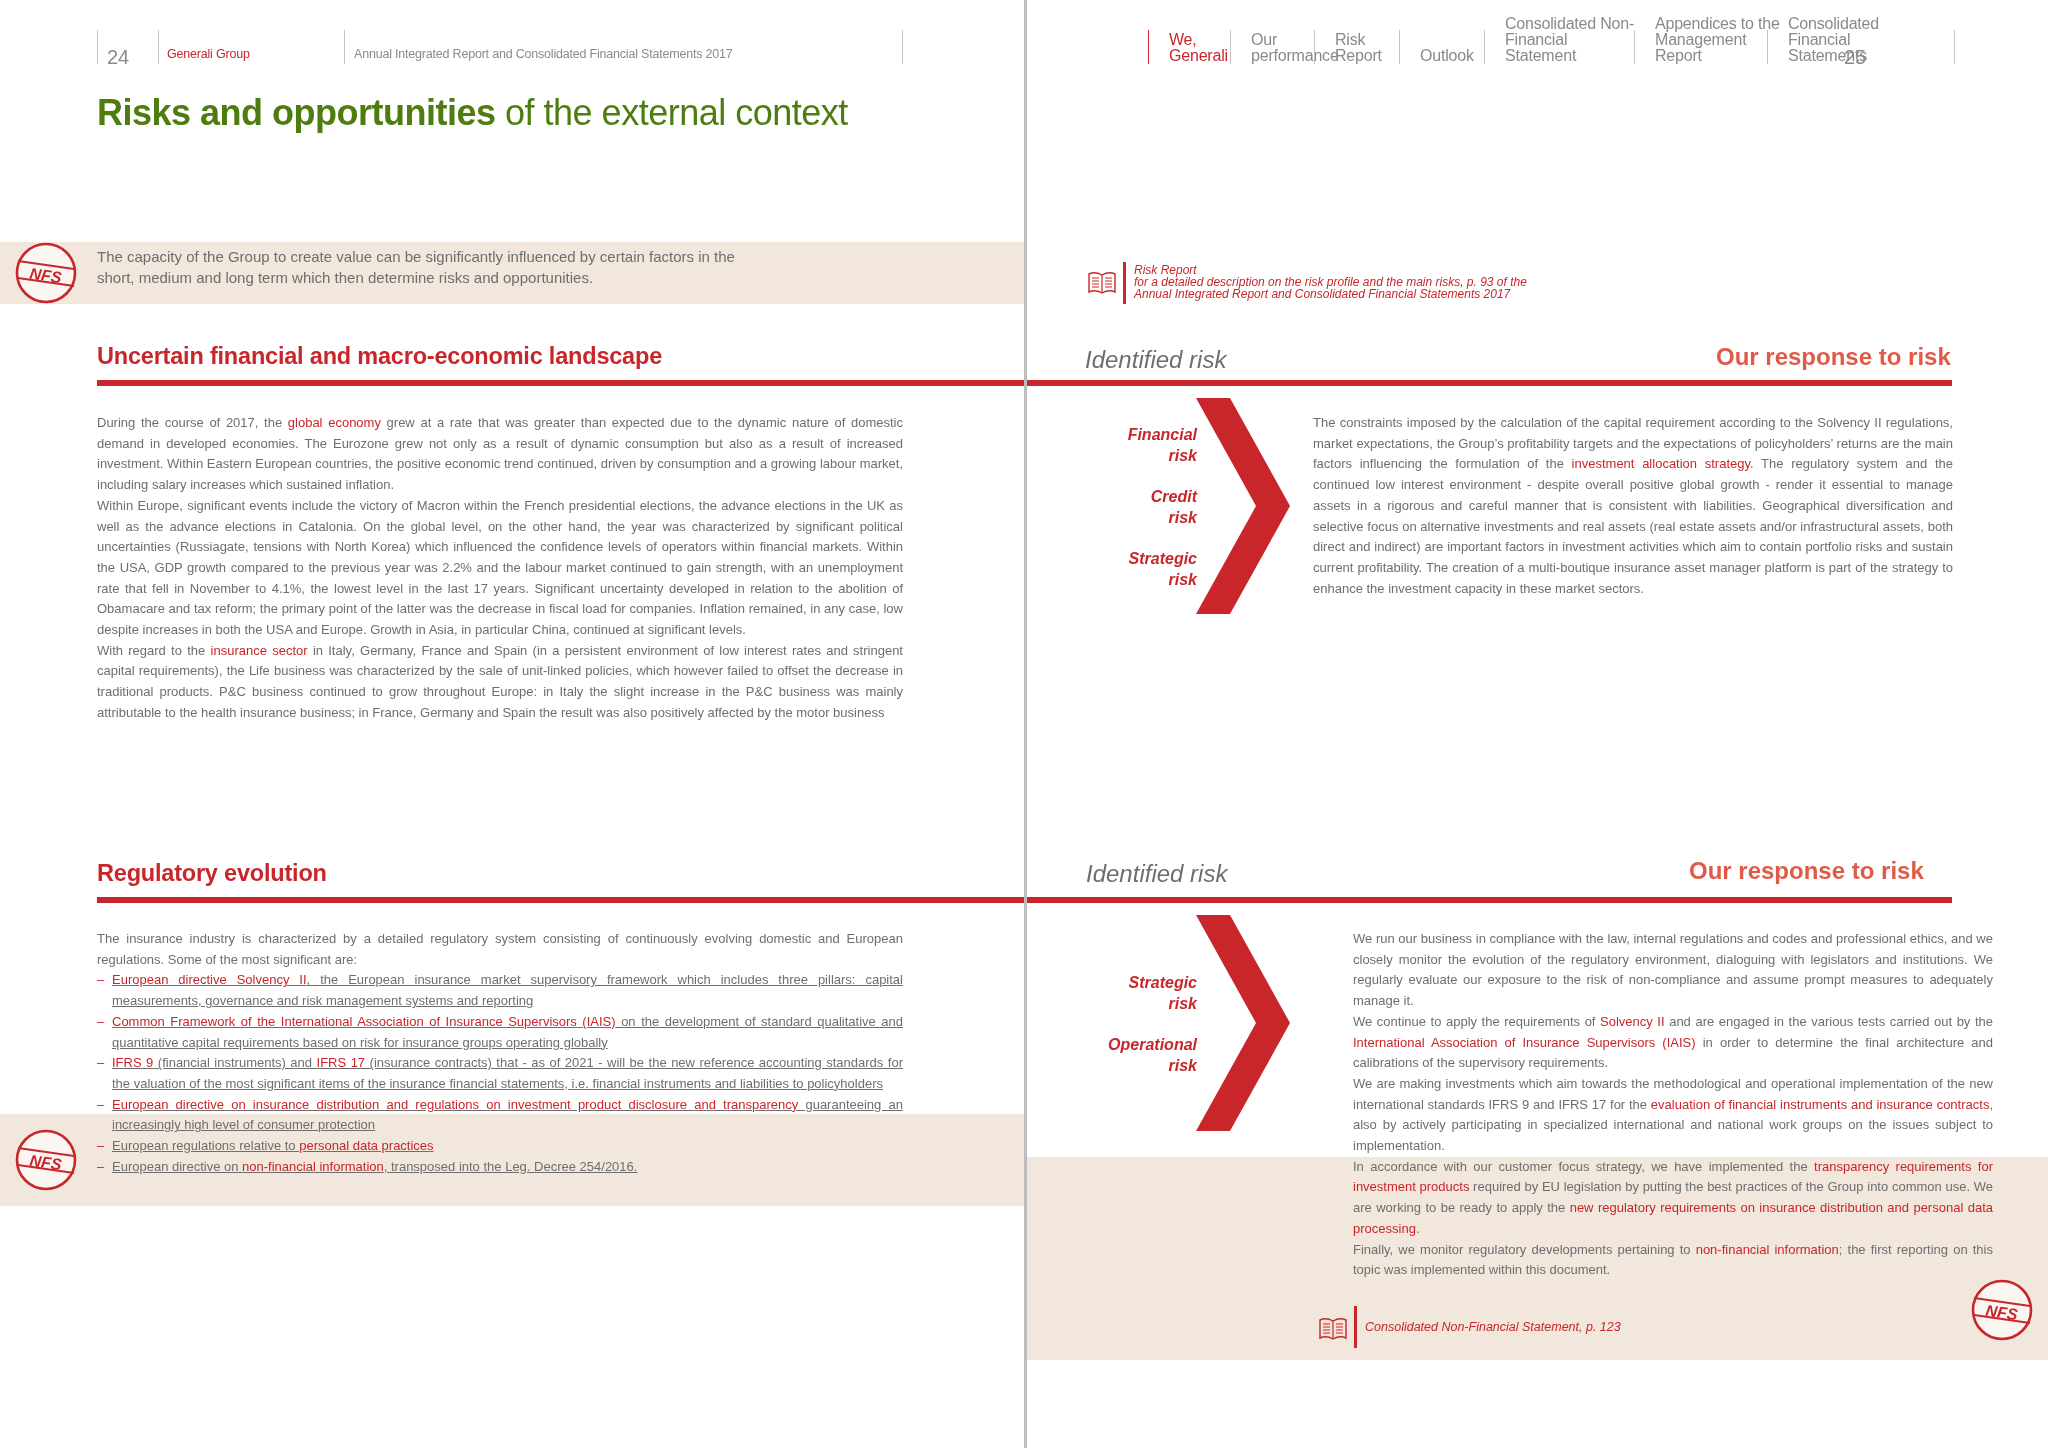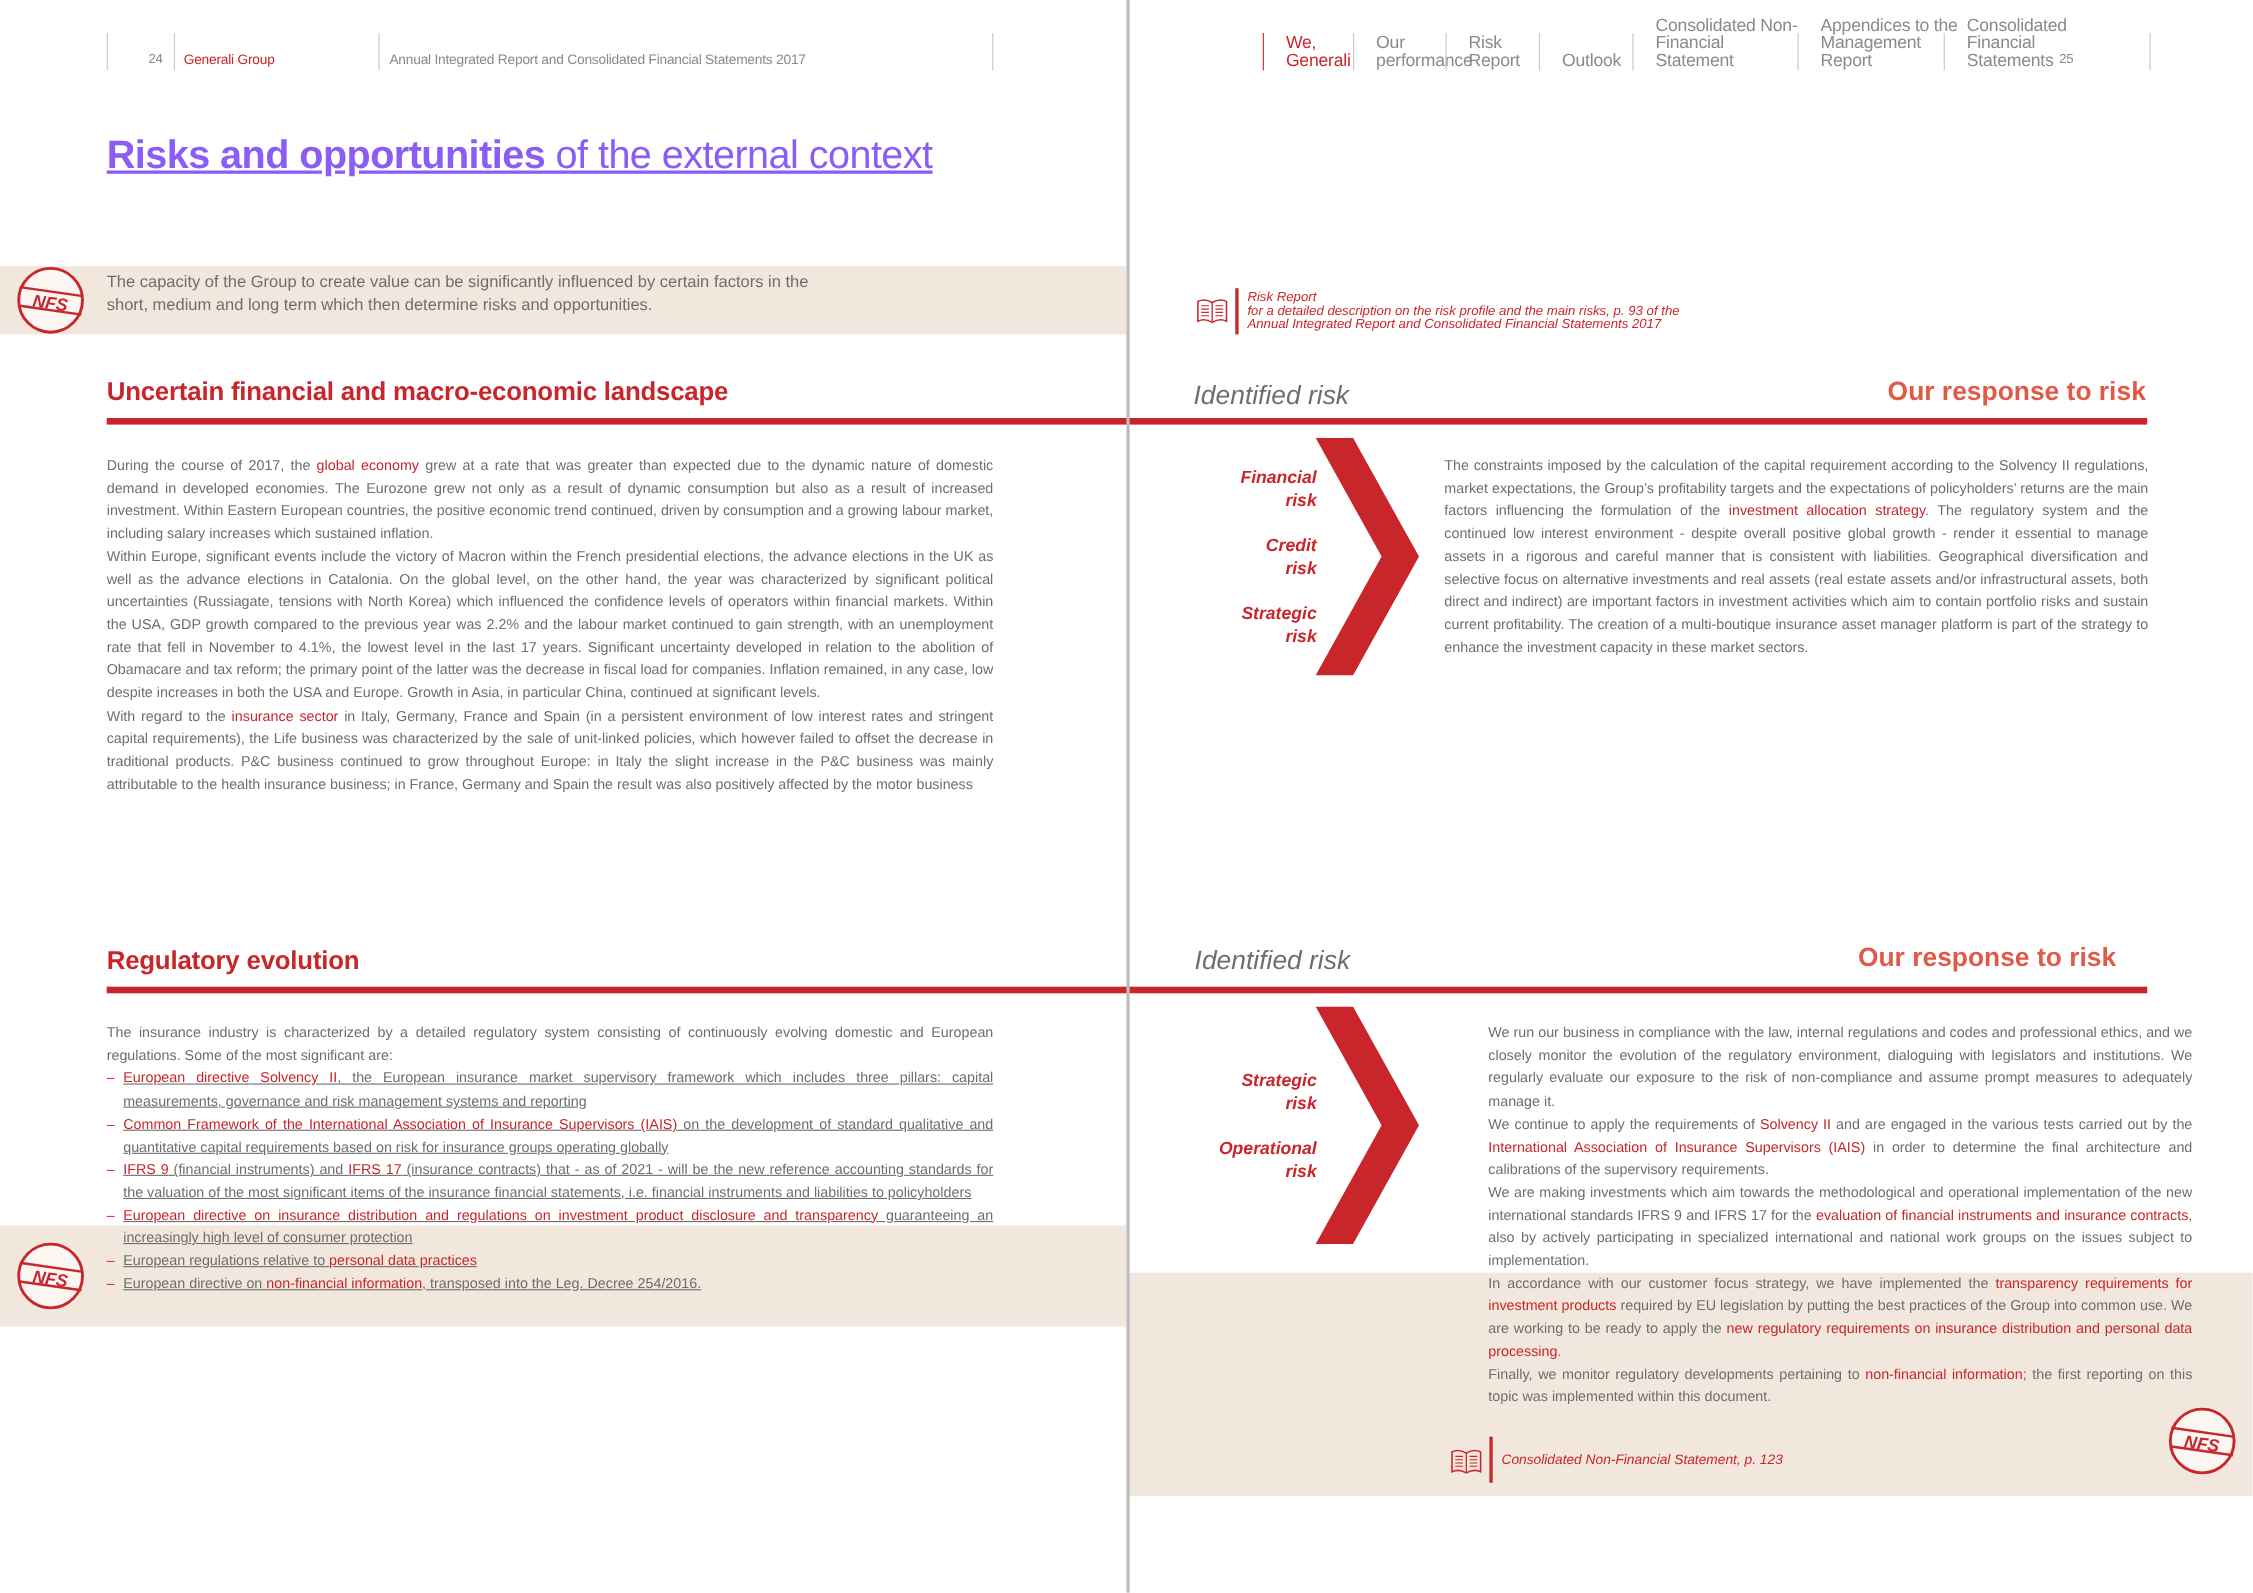--- a/index.html
+++ b/index.html
@@ -8,27 +8,27 @@
 
   .spread { position: absolute; left: 0; top: 0; width: 2048px; height: 1448px; }
   .gutter { position: absolute; left: 1024px; top: 0; width: 3px; height: 1448px; background: #bdbdbd; z-index: 5; }
 
   .band { position: absolute; background: #f2e7dc; z-index: 0; }
 
   
   .hdr-sep { position: absolute; top: 30px; width: 1px; height: 34px; background: #c6c6c6; }
   .hdr-txt { position: absolute; top: 47px; font-size: 12.5px; color: #8a8a8a; letter-spacing: -0.2px; }
   .hdr-red { color: #c8262a; }
-  .hdr-page { font-size: 12px; margin-left: 28px; }
+  .hdr-page { font-size: 20px; }
 
   
   .nav-item { position: absolute; top: 30px; height: 34px; border-left: 1px solid #c6c6c6; padding-left: 20px; font-size: 16px; line-height: 16px; color: #8a8a8a; display: flex; align-items: flex-end; white-space: pre-line; letter-spacing: -0.2px; }
   .nav-item.active { color: #c8262a; border-left-color: #c8262a; }
 
-  .title { position: absolute; left: 97px; top: 120px; font-size: 36px; color: #8b5cf6; letter-spacing: -0.5px; white-space: nowrap; text-decoration: underline; }
+  .title { position: absolute; left: 97px; top: 92px; font-size: 36px; color: #4d7c0f; letter-spacing: -0.5px; white-space: nowrap; }
   .title b { font-weight: bold; }
   .title span.light { font-weight: normal; }
 
   .nfs-text { position: absolute; font-size: 15px; line-height: 21px; color: #6e6e6e; z-index: 2; }
 
   .nfs-badge { position: absolute; width: 64px; height: 64px; z-index: 3; }
 
   .section-title { position: absolute; font-size: 23.5px; font-weight: bold; color: #c8262a; z-index: 2; letter-spacing: -0.2px; }
   .rule { position: absolute; height: 6px; background: #c8262a; z-index: 2; }
 

